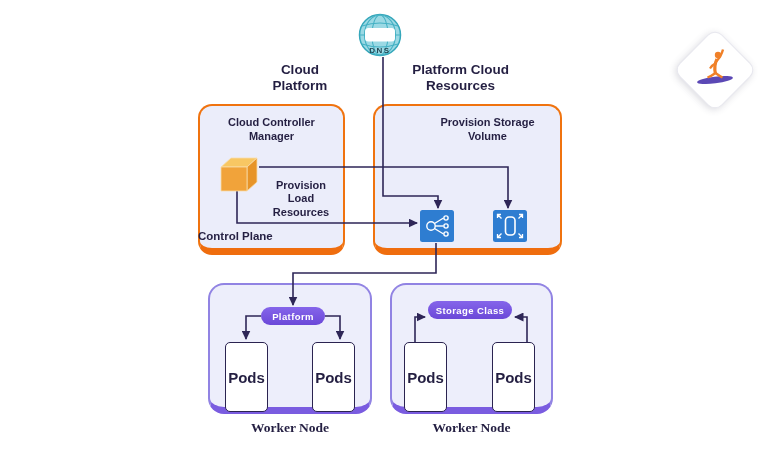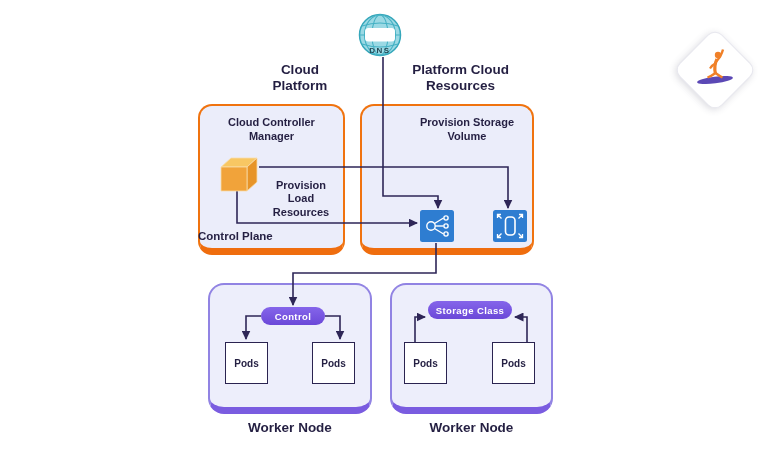--- a/index.html
+++ b/index.html
@@ -65,26 +65,26 @@
     background: linear-gradient(180deg, #8565ea, #6b48d8);
     border-radius: 9px;
     color: #ffffff;
     font-size: 9.5px; font-weight: 700;
     letter-spacing: 0.4px;
     display: flex; align-items: center; justify-content: center;
     z-index: 5;
   }
   .pod {
     position: absolute;
-    width: 43px; height: 42px;
+    width: 43px; height: 70px;
     background: #ffffff;
     border: 1.5px solid #2a2350;
-    border-radius: 0;
+    border-radius: 5px;
     display: flex; align-items: center; justify-content: center;
-    font-size: 10px; font-weight: 700; color: #241f42;
+    font-size: 15px; font-weight: 700; color: #241f42;
     z-index: 5;
   }
 
   
   .overlay { position: absolute; left: 0; top: 0; z-index: 4; pointer-events: none; }
   .flow { fill: none; stroke: #2e2657; stroke-width: 1.6; }
 
   
   .dns { position: absolute; left: 358px; top: 13px; width: 44px; height: 44px; z-index: 5; }
   .dns-label {
@@ -112,43 +112,43 @@
     box-shadow: 0 2px 7px rgba(60,60,90,0.18);
     z-index: 6;
     display: flex; align-items: center; justify-content: center;
   }
   .logo svg { transform: rotate(-45deg); }
 
   .worker-label {
     position: absolute;
     text-align: center;
     font-size: 13.5px; font-weight: 700;
-    color: #241f42; z-index: 3;
+    color: #241f42; z-index: 3; font-family: Liberation Serif, serif;
   }
 </style>
 </head>
 <body>
 
 <div class="canvas">
 
   <div class="sec-title" style="left:236px; top:62px; width:70px;margin-left:29px;">Cloud Platform</div>
   <div class="sec-title" style="left:403px; top:62px; width:115px;">Platform Cloud Resources</div>
 
   <div class="obox" style="left:198px; top:104px; width:147px; height:151px;">
     <div class="obox-heading" style="width:118px;">Cloud Controller Manager</div>
   </div>
   <div class="small-label" style="left:268px; top:179px; width:66px;">Provision Load Resources</div>
   <div class="footer-label" style="left:198px; top:230px; width:147px;">Control Plane</div>
 
-  <div class="obox" style="left:360px; top:104px; width:174px; height:151px;padding-left:40px;">
+  <div class="obox" style="left:373px; top:104px; width:189px; height:151px;padding-left:40px;">
     <div class="obox-heading" style="width:120px;">Provision Storage Volume</div>
   </div>
 
   <div class="wbox" style="left:208px; top:283px; width:164px; height:131px;"></div>
-  <div class="pill" style="left:261px; top:307px; width:64px; height:18px;">Control</div>
+  <div class="pill" style="left:261px; top:307px; width:64px; height:18px;">Platform</div>
   <div class="pod" style="left:225px; top:342px;">Pods</div>
   <div class="pod" style="left:312px; top:342px;">Pods</div>
   <div class="worker-label" style="left:208px; top:420px; width:164px;">Worker Node</div>
 
   <div class="wbox" style="left:390px; top:283px; width:163px; height:131px;"></div>
   <div class="pill" style="left:428px; top:301px; width:84px; height:18px;">Storage Class</div>
   <div class="pod" style="left:404px; top:342px;">Pods</div>
   <div class="pod" style="left:492px; top:342px;">Pods</div>
   <div class="worker-label" style="left:390px; top:420px; width:163px;">Worker Node</div>
 

